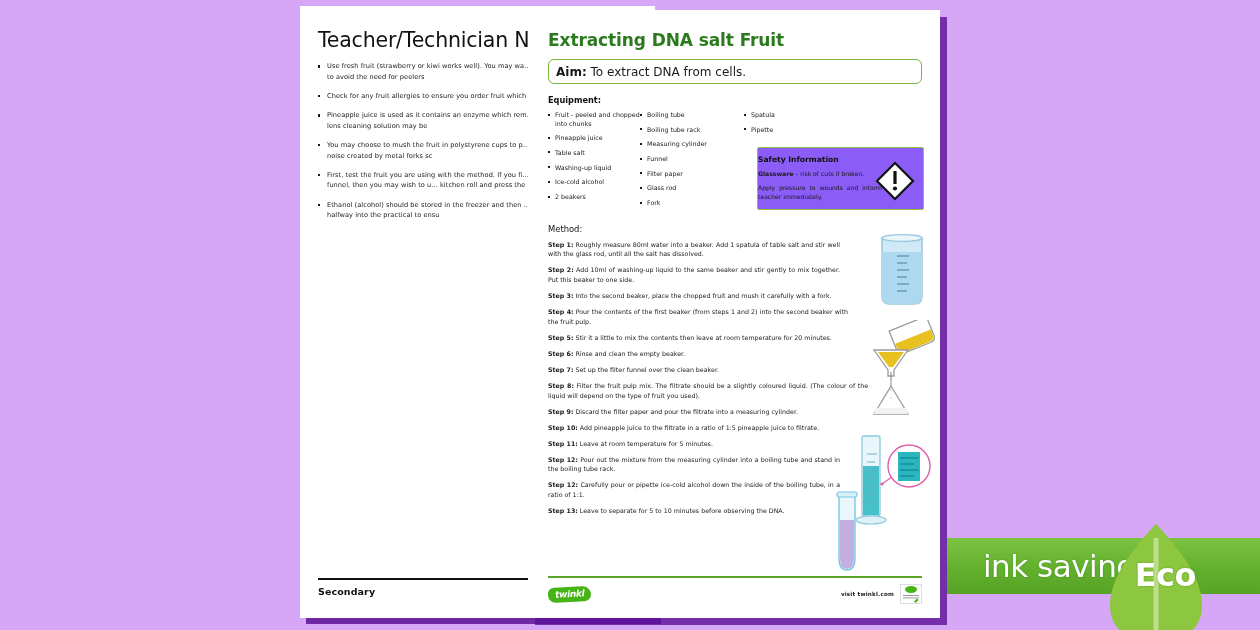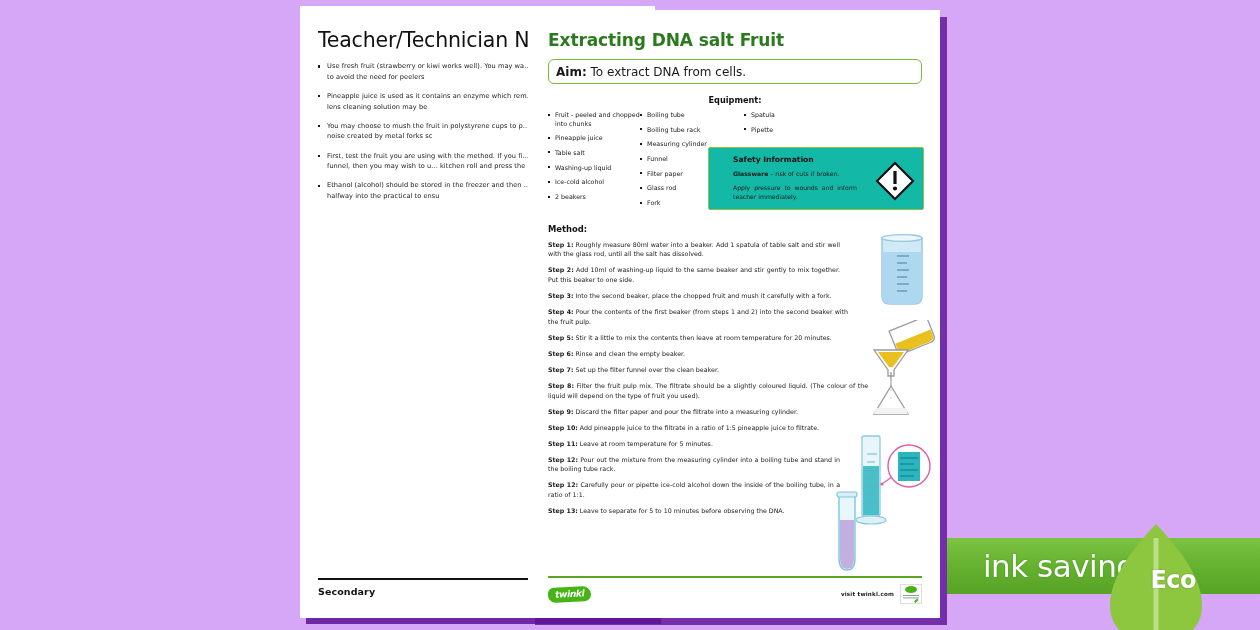--- a/index.html
+++ b/index.html
@@ -54,49 +54,49 @@
   .rp-title{
     font-size:17px;color:#2b7a1e;font-weight:bold;margin:0 0 9px 0;
     letter-spacing:-.1px;
   }
   .aim-box{
     border:1.4px solid #7ab83c;border-radius:6px;
     padding:4.5px 7px;font-size:12px;color:#1a1a1a;margin-bottom:11px;
   }
   .aim-box b{font-weight:bold;}
 
-  .sec-head{font-size:8.2px;font-weight:bold;color:#111;margin:0 0 6px 0;text-align:center;}
+  .sec-head{font-size:8.2px;font-weight:bold;color:#111;margin:0 0 6px 0;}
 
   .equip-wrap{position:relative;margin-bottom:10px;}
   .equip-cols{display:flex;gap:0;}
   .equip-col{width:92px;}
   .equip-col.c2{width:104px;}
   .equip-col.c3{width:90px;}
   .equip-col ul{list-style:none;margin:0;padding:0;}
   .equip-col li{
     position:relative;padding-left:7px;margin-bottom:6.2px;
     font-size:6.3px;line-height:1.35;color:#1a1a1a;
   }
   .equip-col li::before{
     content:"";position:absolute;left:0;top:2.6px;
     width:2px;height:2px;background:#1a1a1a;
   }
 
   .safety-box{
-    position:absolute;right:-2px;top:36px;width:216px;
+    position:absolute;right:-2px;top:36px;width:167px;
     border:1.6px solid #8cc63f;border-radius:2px;
-    padding:7px 9px 8px 24px;box-sizing:border-box;background:#14b8a6;
+    padding:7px 9px 8px 0;box-sizing:border-box;background:#8b5cf6;
   }
   .safety-title{font-size:7.6px;font-weight:bold;color:#111;margin-bottom:4.5px;}
   .safety-line{font-size:6.1px;color:#1a1a1a;line-height:1.5;margin-bottom:5px;}
   .safety-line b{font-weight:bold;}
   .safety-note{font-size:6.1px;color:#1a1a1a;line-height:1.5;text-align:justify;width:124px;}
   .hazard{position:absolute;right:8px;top:13px;width:40px;height:40px;}
 
-  .method-head{font-size:8.4px;font-weight:bold;color:#111;margin:4px 0 6px 0;}
+  .method-head{font-size:8.4px;font-weight:normal;color:#111;margin:4px 0 6px 0;}
   .steps{position:relative;z-index:3;}
   .step{
     font-size:6.3px;line-height:1.52;color:#1a1a1a;margin-bottom:6.5px;
     text-align:justify;
   }
   .step b{font-weight:bold;}
   .w-narrow{width:292px;}
   .w-mid{width:300px;}
   .w-wide{width:320px;}
 
@@ -128,34 +128,35 @@
   }
   .eco-text{
     font-size:31px;color:#ffffff;margin-left:36px;letter-spacing:-.5px;
     font-family:"DejaVu Sans","Liberation Sans",sans-serif;
     text-shadow:0 0 2px rgba(0,90,0,.35);
   }
   .eco-leaf{
     position:absolute;right:48px;bottom:-18px;width:112px;height:126px;z-index:6;
   }
   .eco-word{
-    position:absolute;right:64px;bottom:36px;font-size:24px;font-weight:bold;
+    position:absolute;right:64px;bottom:36px;font-size:32px;font-weight:bold;
     color:#fff;z-index:7;text-shadow:0 0 2px rgba(0,80,0,.4);letter-spacing:-.5px;
   }
 </style>
 </head>
 <body>
 
 <div class="stage">
 
   <div class="page page-left">
     <div class="lp-inner">
       <h1 class="lp-title">Teacher/Technician Notes</h1>
       <ul class="lp-list">
         <li>Use fresh fruit (strawberry or kiwi works well). You may wa... into chunks before the lesson to avoid the need for peelers</li>
+        <li>Check for any fruit allergies to ensure you order fruit which</li>
         <li>Pineapple juice is used as it contains an enzyme which rem... If this is unavailable, contact lens cleaning solution may be</li>
         <li>You may choose to mush the fruit in polystyrene cups to p... (or just if you don't like the noise created by metal forks sc</li>
         <li>First, test the fruit you are using with the method. If you fi... thick to be filtered in a filter funnel, then you may wish to u... kitchen roll and press the liquid out using the back of the f</li>
         <li>Ethanol (alcohol) should be stored in the freezer and then ... this should be requested halfway into the practical to ensu</li>
       </ul>
       <div class="lp-footer">
         <div class="lp-rule"></div>
         <div class="lp-footer-label">Secondary</div>
       </div>
     </div>

